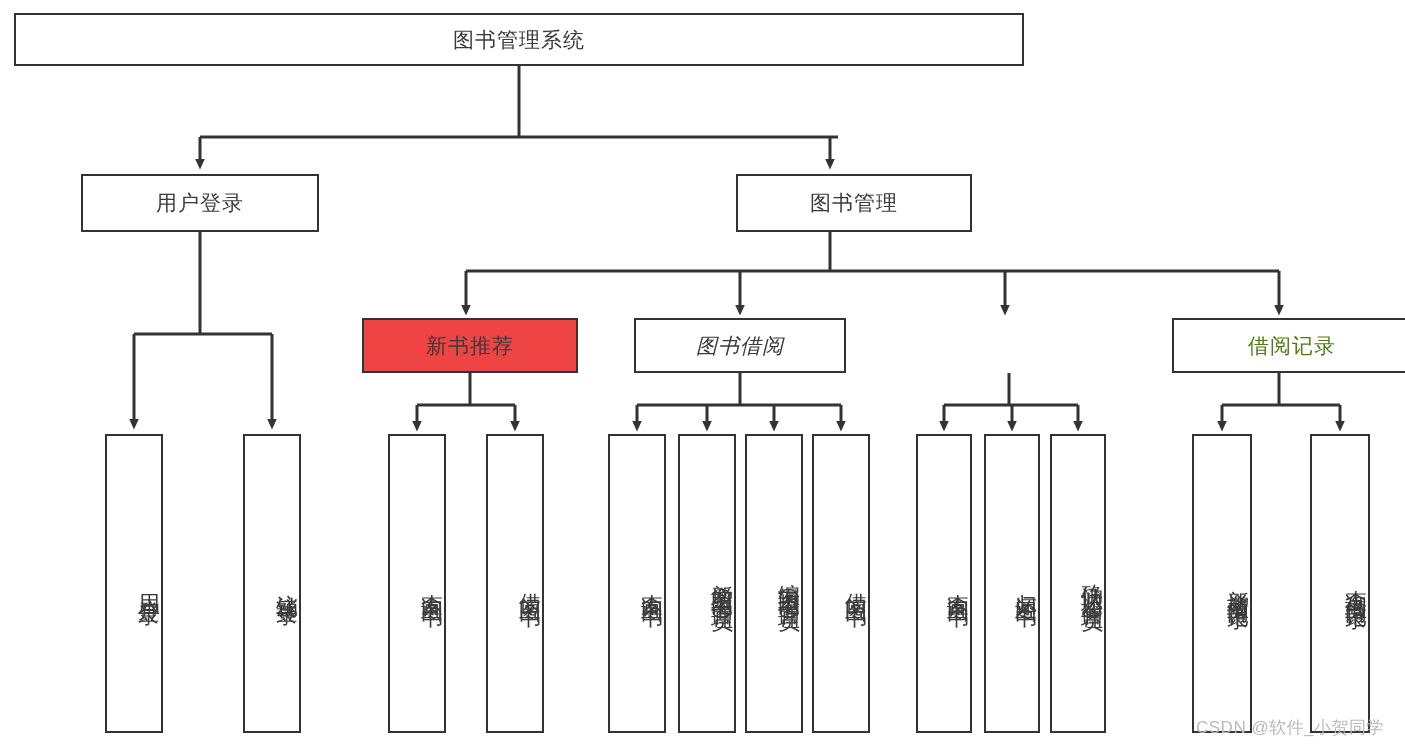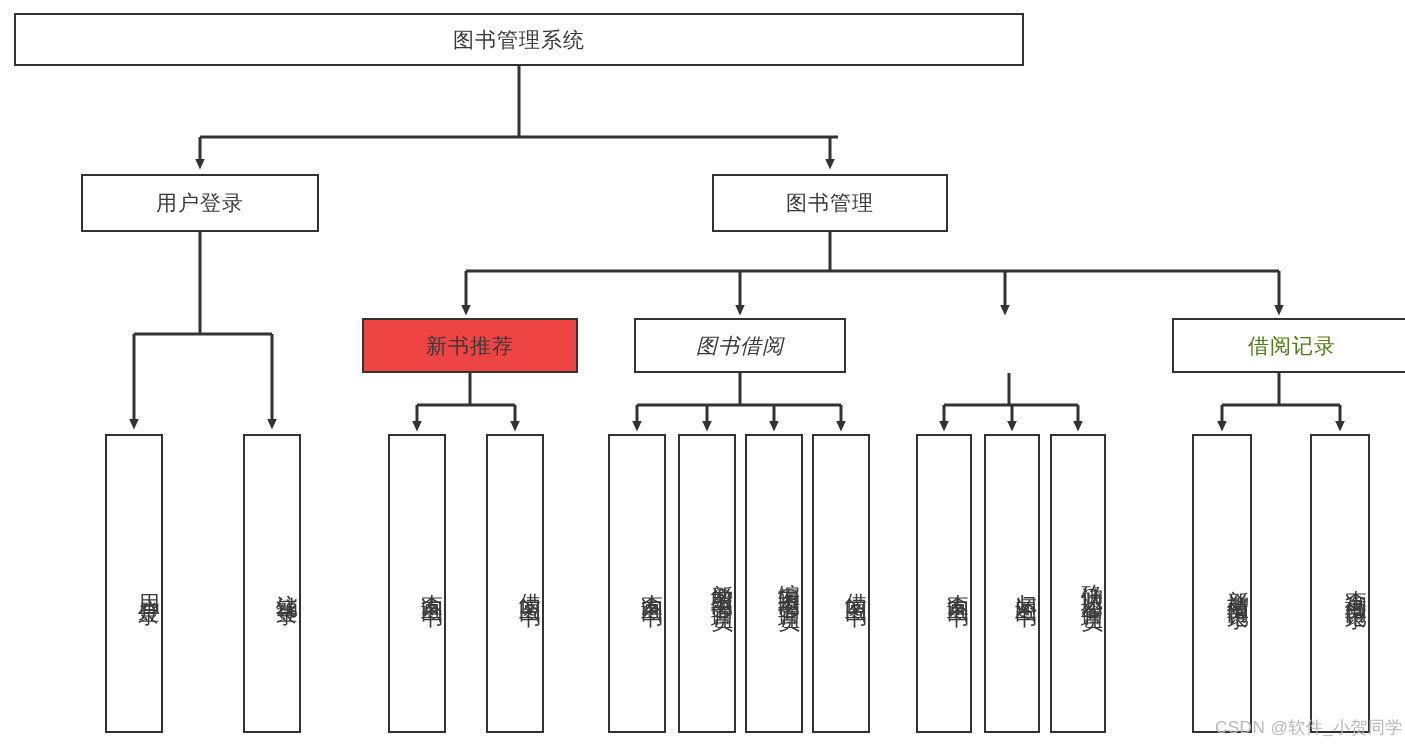--- a/index.html
+++ b/index.html
@@ -118,21 +118,21 @@
     </g>
   </svg>
 
   <div class="node horiz" id="node-root" style="left: 14px; top: 13px; width: 1010px; height: 53px; border-color: rgb(51, 51, 51); color: rgb(58, 58, 58); background: rgb(255, 255, 255);">
     <span>图书管理系统</span>
   </div>
 
   <div class="node horiz" id="node-l2-0" style="left: 81px; top: 174px; width: 238px; height: 58px; border-color: rgb(51, 51, 51); color: rgb(58, 58, 58); background: rgb(255, 255, 255);">
     <span>用户登录</span>
   </div>
-  <div class="node horiz" id="node-l2-1" style="left: 712px; top: 174px; width: 236px; height: 58px; border-color: rgb(51, 51, 51); color: rgb(58, 58, 58); background: rgb(255, 255, 255);">
+  <div class="node horiz" id="node-l2-1" style="left: 736px; top: 174px; width: 236px; height: 58px; border-color: rgb(51, 51, 51); color: rgb(58, 58, 58); background: rgb(255, 255, 255);">
     <span>图书管理</span>
   </div>
 
   <div class="node horiz" id="node-l3-0" style="left: 362px; top: 318px; width: 216px; height: 55px; border-color: rgb(51, 51, 51); color: rgb(58, 58, 58); background: #ef4444;">
     <span>新书推荐</span>
   </div>
   <div class="node horiz" id="node-l3-1" style="left: 634px; top: 318px; width: 212px; height: 55px; border-color: rgb(51, 51, 51); color: rgb(58, 58, 58); background: rgb(255, 255, 255); font-style: italic;">
     <span>图书借阅</span>
   </div>
   <div class="node horiz" id="node-l3-3" style="left: 1172px; top: 318px; width: 240px; height: 55px; border-color: rgb(51, 51, 51); color: #4d7c0f; background: rgb(255, 255, 255);">
@@ -172,14 +172,14 @@
   <div class="node vert topal" id="leaf-10" style="left: 1050px; top: 434px; width: 56px; height: 299px; border-color: rgb(51, 51, 51); color: rgb(58, 58, 58); background: rgb(255, 255, 255);">
     <span>确认归还（管理员）</span>
   </div>
   <div class="node vert" id="leaf-11" style="left: 1192px; top: 434px; width: 60px; height: 299px; border-color: rgb(51, 51, 51); color: rgb(58, 58, 58); background: rgb(255, 255, 255);">
     <span>新增借阅记录</span>
   </div>
   <div class="node vert" id="leaf-12" style="left: 1310px; top: 434px; width: 60px; height: 299px; border-color: rgb(51, 51, 51); color: rgb(58, 58, 58); background: rgb(255, 255, 255);">
     <span>查询借阅记录</span>
   </div>
 
-  <div class="watermark" style="left: 1196px; top: 716px; color: rgb(185, 185, 185); margin-left: 19px;">CSDN @软件_小贺同学</div>
+  <div class="watermark" style="left: 1196px; top: 716px; color: rgb(185, 185, 185);">CSDN @软件_小贺同学</div>
 </div>
 
 </body></html>

